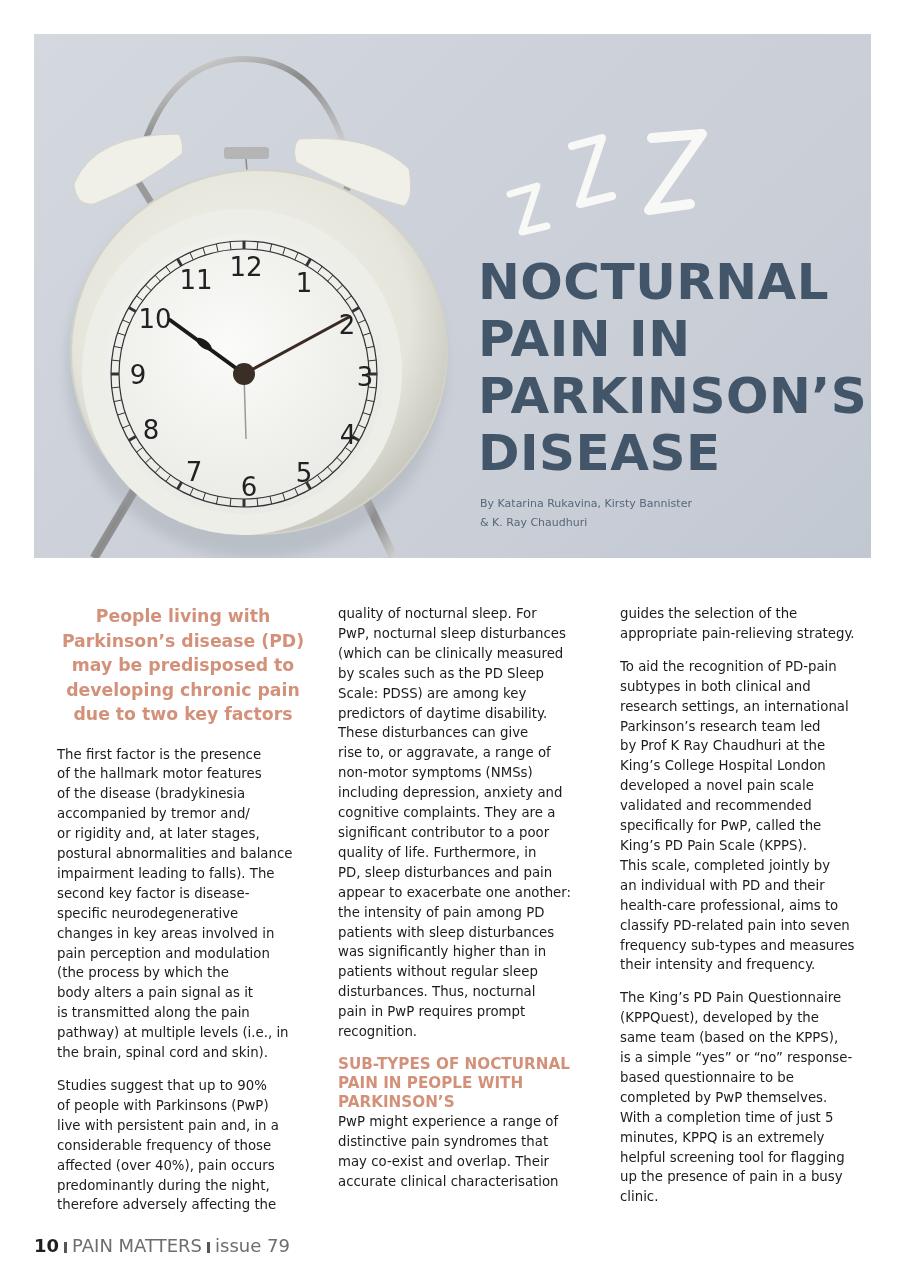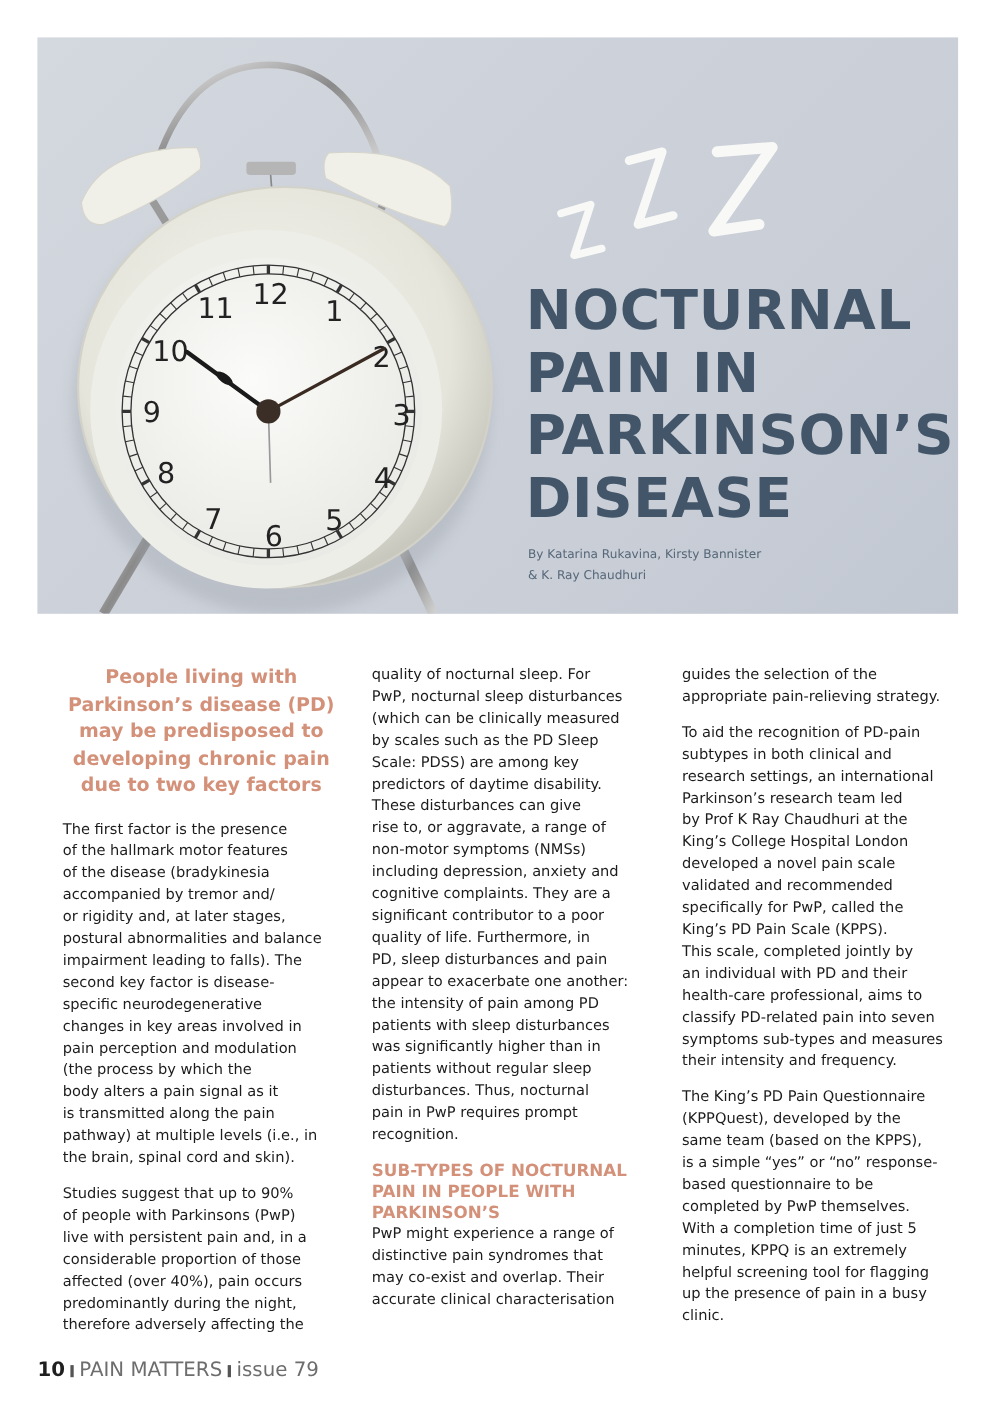--- a/index.html
+++ b/index.html
@@ -203,21 +203,21 @@
     <span class="ln">(the process by which the</span>
     <span class="ln">body alters a pain signal as it</span>
     <span class="ln">is transmitted along the pain</span>
     <span class="ln">pathway) at multiple levels (i.e., in</span>
     <span class="ln">the brain, spinal cord and skin).</span>
   </p>
   <p>
     <span class="ln">Studies suggest that up to 90%</span>
     <span class="ln">of people with Parkinsons (PwP)</span>
     <span class="ln">live with persistent pain and, in a</span>
-    <span class="ln">considerable proportion of those</span>
+    <span class="ln">considerable frequency of those</span>
     <span class="ln">affected (over 40%), pain occurs</span>
     <span class="ln">predominantly during the night,</span>
     <span class="ln">therefore adversely affecting the</span>
   </p>
 </div>
 
 <div class="col col2">
   <p>
     <span class="ln">quality of nocturnal sleep. For</span>
     <span class="ln">PwP, nocturnal sleep disturbances</span>
@@ -268,21 +268,21 @@
     <span class="ln">by Prof K Ray Chaudhuri at the</span>
     <span class="ln">King’s College Hospital London</span>
     <span class="ln">developed a novel pain scale</span>
     <span class="ln">validated and recommended</span>
     <span class="ln">specifically for PwP, called the</span>
     <span class="ln">King’s PD Pain Scale (KPPS).</span>
     <span class="ln">This scale, completed jointly by</span>
     <span class="ln">an individual with PD and their</span>
     <span class="ln">health-care professional, aims to</span>
     <span class="ln">classify PD-related pain into seven</span>
-    <span class="ln">symptoms sub-types and measures</span>
+    <span class="ln">frequency sub-types and measures</span>
     <span class="ln">their intensity and frequency.</span>
   </p>
   <p>
     <span class="ln">The King’s PD Pain Questionnaire</span>
     <span class="ln">(KPPQuest), developed by the</span>
     <span class="ln">same team (based on the KPPS),</span>
     <span class="ln">is a simple “yes” or “no” response-</span>
     <span class="ln">based questionnaire to be</span>
     <span class="ln">completed by PwP themselves.</span>
     <span class="ln">With a completion time of just 5</span>

